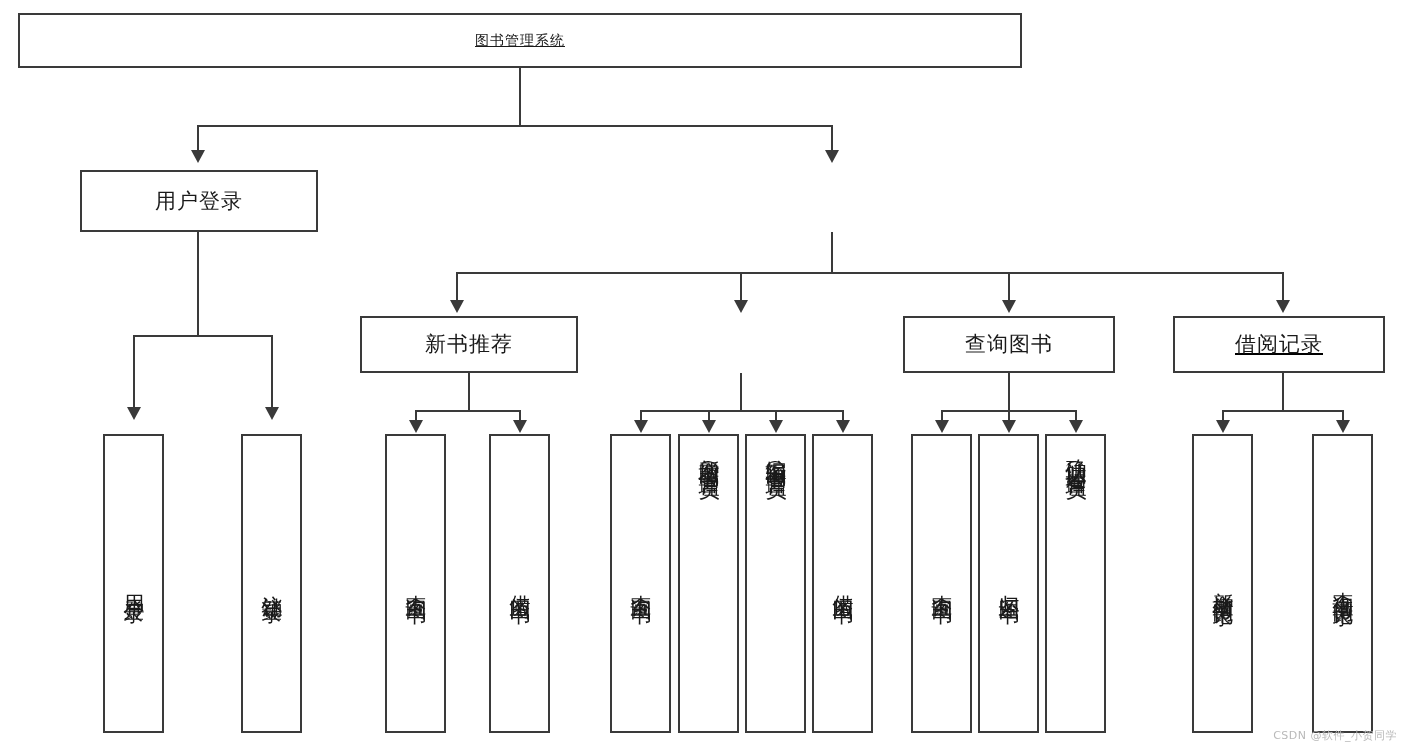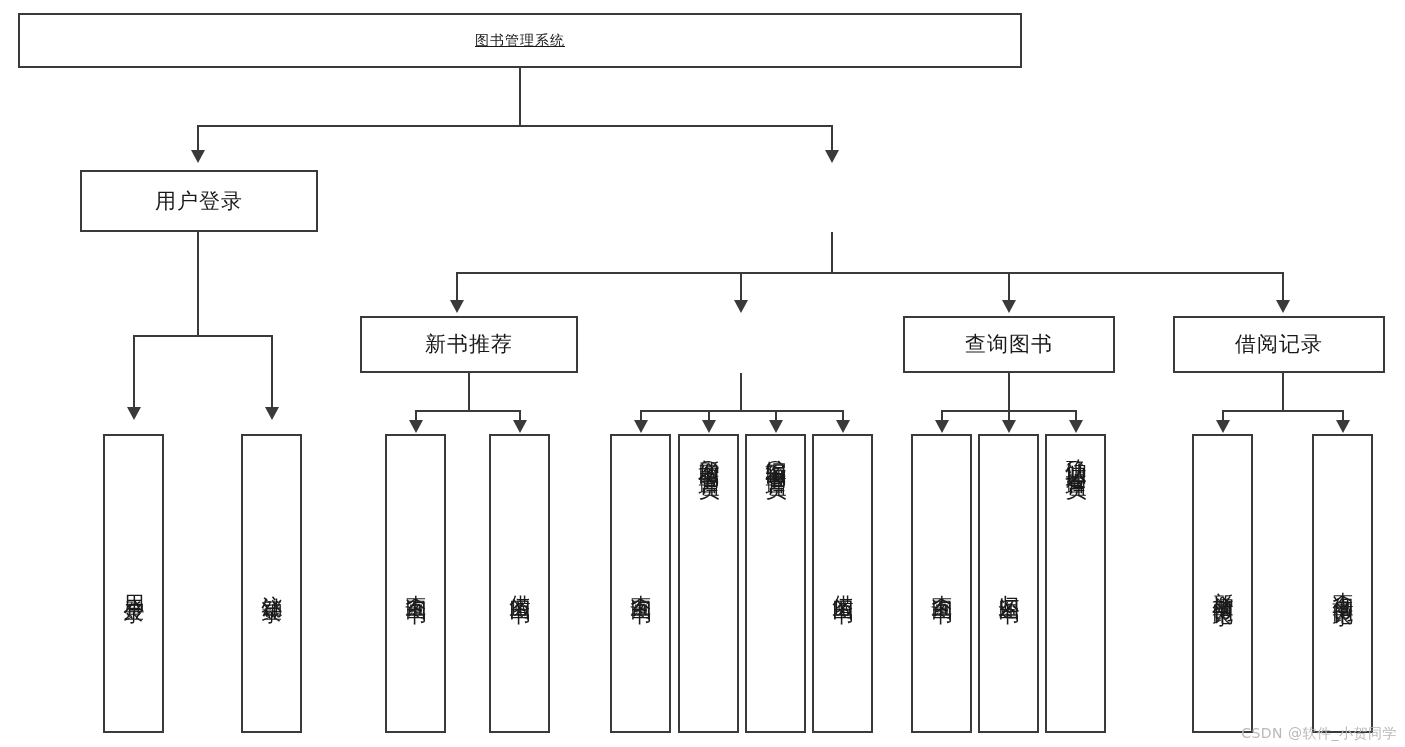--- a/index.html
+++ b/index.html
@@ -79,21 +79,21 @@
     width:0;height:0;
     border-left:7px solid transparent;
     border-right:7px solid transparent;
     border-top:13px solid #3a3a3a;
   }
   
   #watermark{
     position:absolute;
     right:8px;
     bottom:4px;
-    font-size:14px;
+    font-size:11px;
     color:#b9b9b9;
     letter-spacing:.5px;
     white-space:nowrap;
     user-select:none;
   }
 </style>
 </head>
 <body>
 
 <div id="canvas">
@@ -133,21 +133,21 @@
   <div class="arrow" style="left:1002px;top:300px;"></div>
   <div class="vline" style="left:1282px;top:272px;height:28px;"></div>
   <div class="arrow" style="left:1276px;top:300px;"></div>
 
   <div class="node" style="left:360px;top:316px;width:218px;height:57px;">
     <span class="label">新书推荐</span>
   </div>
   <div class="node" style="left:903px;top:316px;width:212px;height:57px;">
     <span class="label">查询图书</span>
   </div>
-  <div class="node" style="left:1173px;top:316px;width:212px;height:57px;">
+  <div class="node" style="left:1173px;top:316px;width:212px;height:57px;text-decoration:underline;">
     <span class="label">借阅记录</span>
   </div>
 
   <div class="vline" style="left:468px;top:373px;height:37px;"></div>
   <div class="hline" style="left:415px;top:410px;width:104px;"></div>
   <div class="vline" style="left:415px;top:410px;height:12px;"></div>
   <div class="arrow" style="left:409px;top:420px;"></div>
   <div class="vline" style="left:519px;top:410px;height:12px;"></div>
   <div class="arrow" style="left:513px;top:420px;"></div>
 

